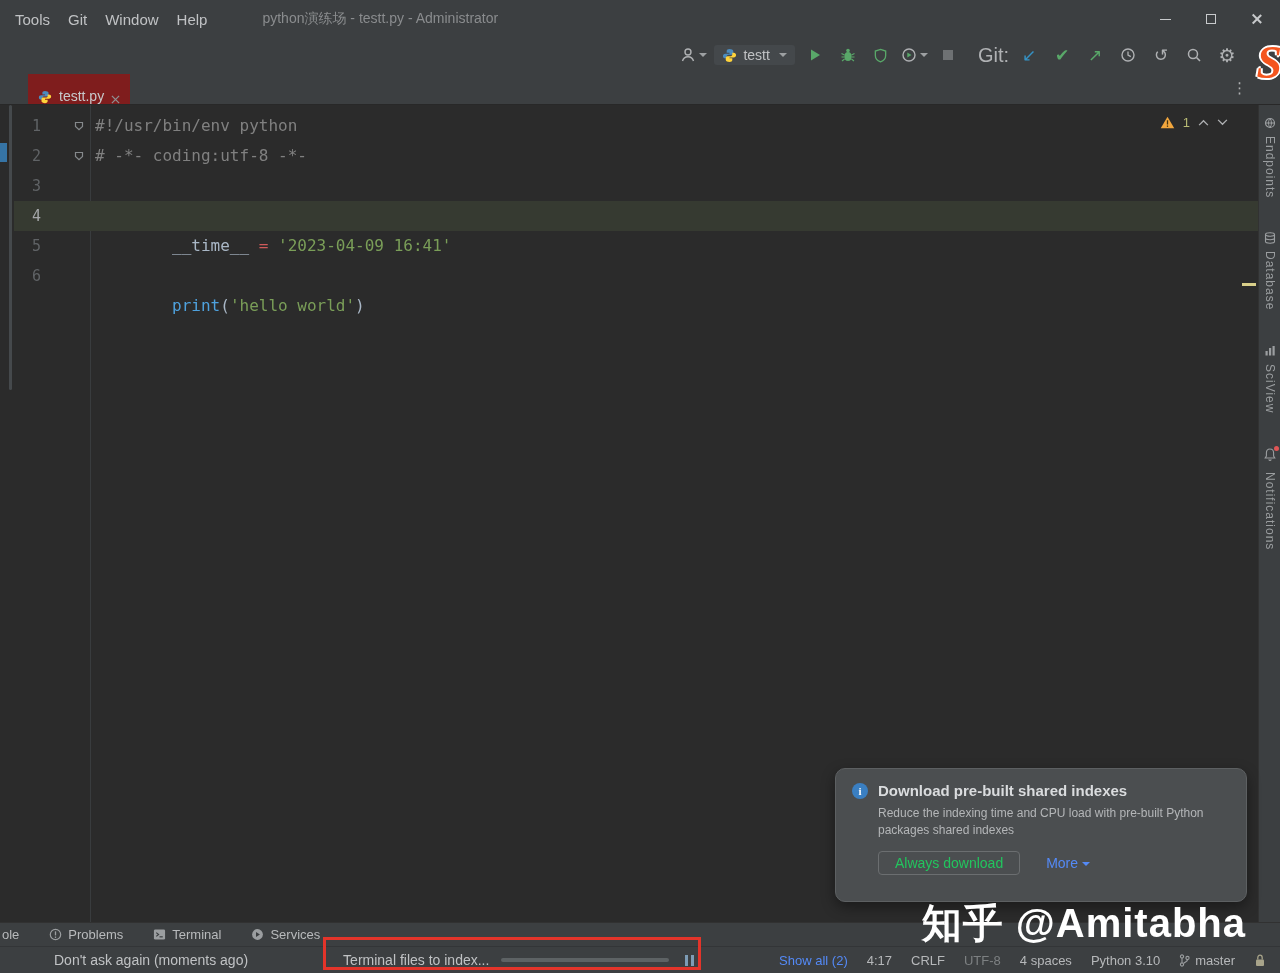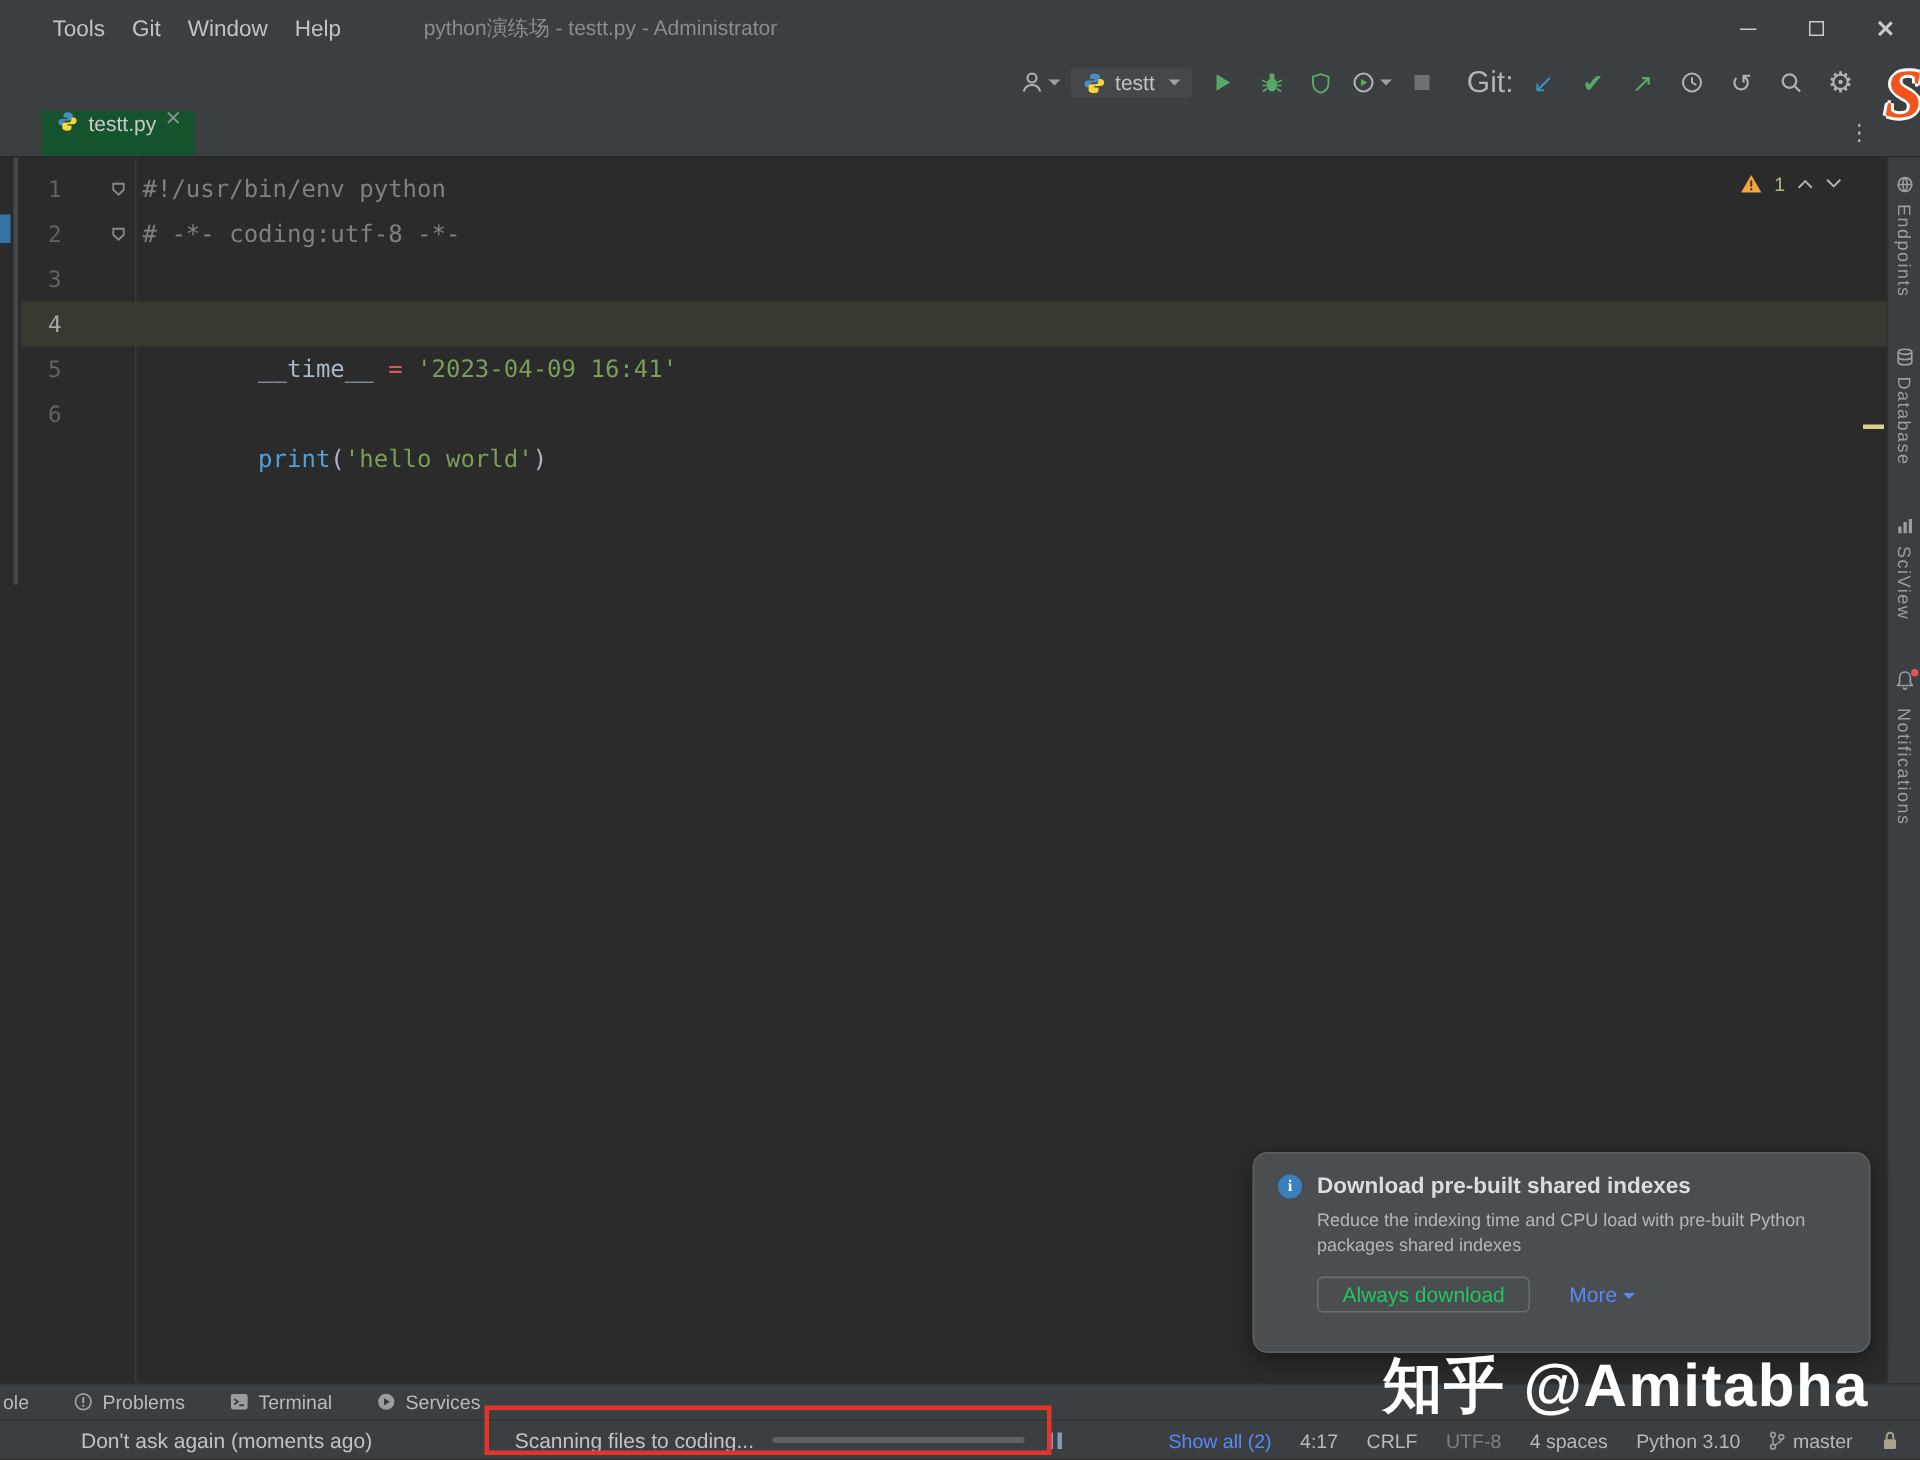--- a/index.html
+++ b/index.html
@@ -1,21 +1,21 @@
 <!DOCTYPE html>
 <html><head>
 <meta charset="utf-8">
 <style>
   * { margin:0; padding:0; box-sizing:border-box; }
   html,body { width:1280px; height:973px; overflow:hidden; }
   body { background:#2b2b2b; font-family:"Liberation Sans",sans-serif; color:#bbbbbb; position:relative; }
 
   
   .titlebar { height:38px; background:#3c3f41; display:flex; align-items:center; }
-  .menus { display:flex; padding-left:6px;margin-left:20px; }
+  .menus { display:flex; padding-left:6px; }
   .menu-item { padding:4px 9px; font-size:15px; color:#c0c2c4; cursor:default; }
   .win-title { margin-left:46px; font-size:14px; color:#8a8c8e; }
   .win-controls { margin-left:auto; display:flex; }
   .win-btn { width:46px; height:38px; display:flex; align-items:center; justify-content:center; }
   .glyph-min { width:11px; height:1px; background:#c8cacc; }
   .glyph-max { width:10px; height:10px; border:1px solid #c8cacc; }
   .glyph-close { position:relative; width:12px; height:12px; }
   .glyph-close::before,.glyph-close::after { content:""; position:absolute; left:5px; top:0; width:1.5px; height:12px; background:#c8cacc; }
   .glyph-close::before { transform:rotate(45deg); } .glyph-close::after { transform:rotate(-45deg); }
 
@@ -23,21 +23,21 @@
   .toolbar { height:34px; background:#3c3f41; display:flex; align-items:center; justify-content:flex-end; padding-right:40px; gap:7px;text-align:right; }
   .tb-item { height:24px; min-width:26px; display:flex; align-items:center; justify-content:center; border-radius:3px; }
   .caret-down { width:0; height:0; border-left:4px solid transparent; border-right:4px solid transparent; border-top:4px solid #9da0a2; margin-left:3px; }
   .run-config { display:flex; align-items:center; gap:6px; padding:2px 8px; border-radius:3px; background:#44484b; font-size:14px; color:#c0c2c4; }
   .git-label { font-size:20px; color:#b0b2b4; margin-left:10px; }
   .uni { font-size:17px; line-height:1; }
   .blue { color:#3592c4; } .green { color:#59a869; } .gray { color:#afb1b3; }
 
   
   .tabbar { height:33px; background:#3c3f41; display:flex; align-items:flex-end; border-bottom:1px solid #282828; position:relative; }
-  .tab { height:30px; margin-left:28px; background:#14532d; display:flex; align-items:flex-start; gap:7px; padding:0 10px; font-size:14px; color:#c7c9cb; }
+  .tab { height:30px; margin-left:28px; background:#7f1d1d; display:flex; align-items:flex-end; gap:7px; padding:0 10px; font-size:14px; color:#c7c9cb; }
   .tab-kebab { position:absolute; right:32px; top:7px; color:#afb1b3; font-size:15px; letter-spacing:1px; }
 
   
   .main { display:flex; height:817px; position:relative; }
   .left-stripe { width:14px; background:#2b2b2b; position:relative; flex:none; }
   .left-thumb { position:absolute; right:2px; top:0; width:3px; height:285px; background:#45494c; border-radius:2px; }
   .left-bluemark { position:absolute; left:0; top:38px; width:7px; height:19px; background:#3674a5; }
   .editor { flex:1; position:relative; padding-top:6px; background:#2b2b2b; }
   .editor::before { content:""; position:absolute; left:76px; top:0; bottom:0; width:1px; background:#393c3e; }
   .code-row { display:flex; height:30px; line-height:30px; font-family:"DejaVu Sans Mono",monospace; font-size:16px; position:relative; }
@@ -350,21 +350,21 @@
         <circle cx="7" cy="7" r="5.8" fill="#9b9ea0"></circle>
         <path d="M5.4 4.3 L9.6 7 L5.4 9.7 Z" fill="#3c3f41"></path>
       </svg>
     <span>Services</span>
   </span>
 </div>
 
 <div class="statusbar">
   <span class="dont-ask">Don't ask again (moments ago)</span>
   <span class="scan-group">
-    <span class="scan-label">Scanning files to coding...</span>
+    <span class="scan-label">Terminal files to index...</span>
     <span class="progress-track"><span class="progress-fill"></span></span>
     <span class="pause-ic">
         <i></i>
         <i></i>
       </span>
   </span>
   <span class="right-group">
     <span class="link-blue">Show all (2)</span>
     <span>4:17</span>
     <span>CRLF</span>

